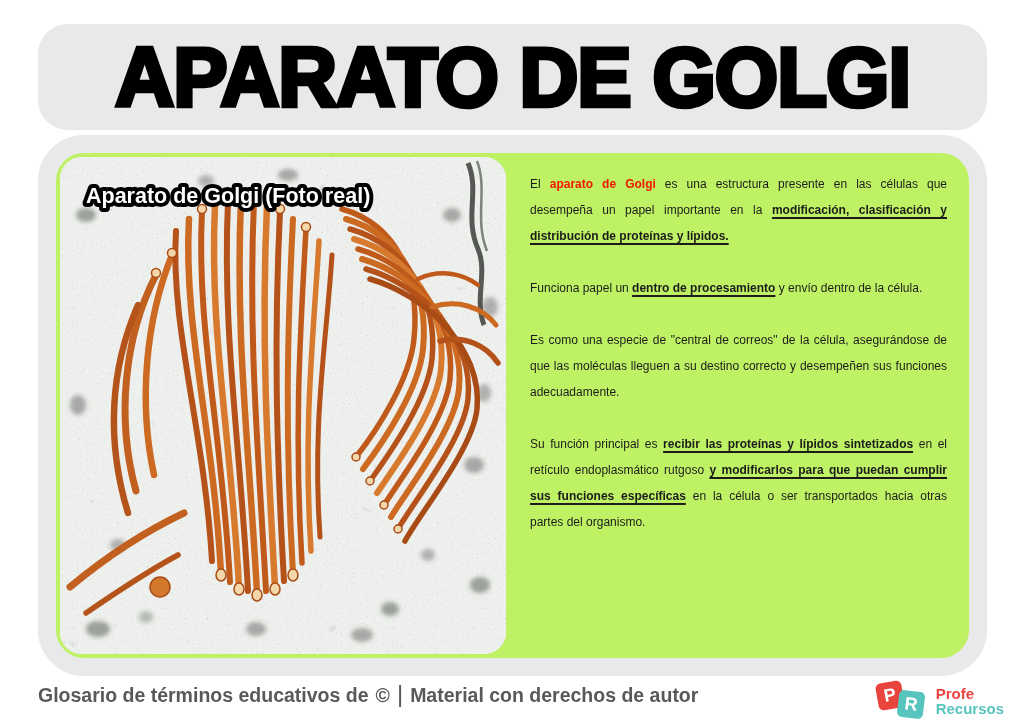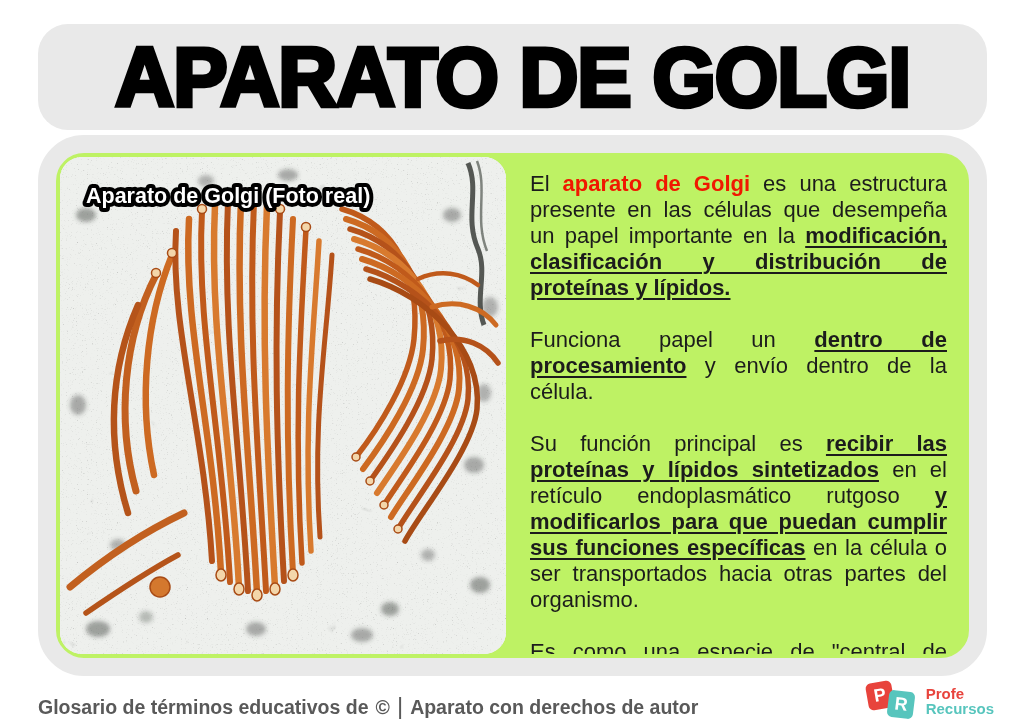--- a/index.html
+++ b/index.html
@@ -24,29 +24,29 @@
     box-sizing:border-box;border:18px solid var(--panel-gray,#e9e9e9);
     border-radius:46px;background:#bef264;display:flex;padding:4px;
   }
   .photo-panel{
     width:446px;height:497px;flex:none;border-radius:22px;overflow:hidden;
     position:relative;background:#dfe3df;
   }
   .photo-panel svg{display:block;}
   .text-panel{flex:1;padding:14px 18px 0 24px;overflow:hidden;}
   p.para{
-    margin:0 0 26px 0;font-size:22px;line-height:26px;
+    margin:0 0 26px 0;font-size:12px;line-height:26px;
     color:var(--body-text,#1c1c1c);text-align:justify;
   }
   .seg-red{color:var(--accent-red,#f01800);font-weight:700;}
   .seg-bu{font-weight:700;text-decoration:underline;text-decoration-thickness:2px;text-underline-offset:3px;}
   
   .footer{
-    position:absolute;left:38px;right:30px;top:681px;height:40px;
-    display:flex;align-items:flex-end;
+    position:absolute;left:38px;right:20px;top:681px;height:40px;
+    display:flex;align-items:flex-start;
   }
   .footer-text{
     display:flex;align-items:center;gap:7px;white-space:nowrap;
     font-size:19.5px;font-weight:700;color:var(--footer-text,#595959);
   }
   .footer-sep{font-weight:400;font-size:24px;transform:translateY(-1px);}
   .logo{margin-left:auto;display:flex;align-items:center;}
   .logo-boxes{position:relative;width:52px;height:40px;}
   .logo-box{
     position:absolute;width:26px;height:27px;border-radius:5px;
@@ -174,31 +174,31 @@
         </g>
       </g>
 
       <text x="26" y="46" font-family="Liberation Sans, sans-serif" font-weight="700" font-size="21.5" fill="#ffffff" stroke="#000000" stroke-width="8" stroke-linejoin="round" paint-order="stroke">Aparato de Golgi (Foto real)</text>
     </svg>
   </div>
 
   <div class="text-panel">
       <p class="para"><span>El </span><span class="seg-red">aparato de Golgi</span><span> es una estructura presente en las células que desempeña un papel importante en la </span><span class="seg-bu">modificación, clasificación y distribución de proteínas y lípidos.</span></p>
       <p class="para"><span>Funciona papel un </span><span class="seg-bu">dentro de procesamiento</span><span> y envío dentro de la célula.</span></p>
+      <p class="para"><span>Es como una especie de "central de correos" de la célula, asegurándose de que las moléculas lleguen a su destino correcto y desempeñen sus funciones adecuadamente.</span></p>
       <p class="para"><span>Su función principal es </span><span class="seg-bu">recibir las proteínas y lípidos sintetizados</span><span> en el retículo endoplasmático rutgoso </span><span class="seg-bu">y modificarlos para que puedan cumplir sus funciones específicas</span><span> en la célula o ser transportados hacia otras partes del organismo.</span></p>
-      <p class="para"><span>Es como una especie de "central de correos" de la célula, asegurándose de que las moléculas lleguen a su destino correcto y desempeñen sus funciones adecuadamente.</span></p>
     </div>
 </div>
 
 <div class="footer">
   <div class="footer-text">
     <span>Glosario de términos educativos de</span>
     <span>©</span>
     <span class="footer-sep">|</span>
-    <span>Aparato con derechos de autor</span>
+    <span>Material con derechos de autor</span>
   </div>
   <div class="logo">
     <div class="logo-boxes">
       <div class="logo-box box-p">P</div>
       <div class="logo-box box-r">R</div>
     </div>
     <div class="logo-words">
       <div class="word-red">Profe</div>
       <div class="word-teal">Recursos</div>
     </div>

